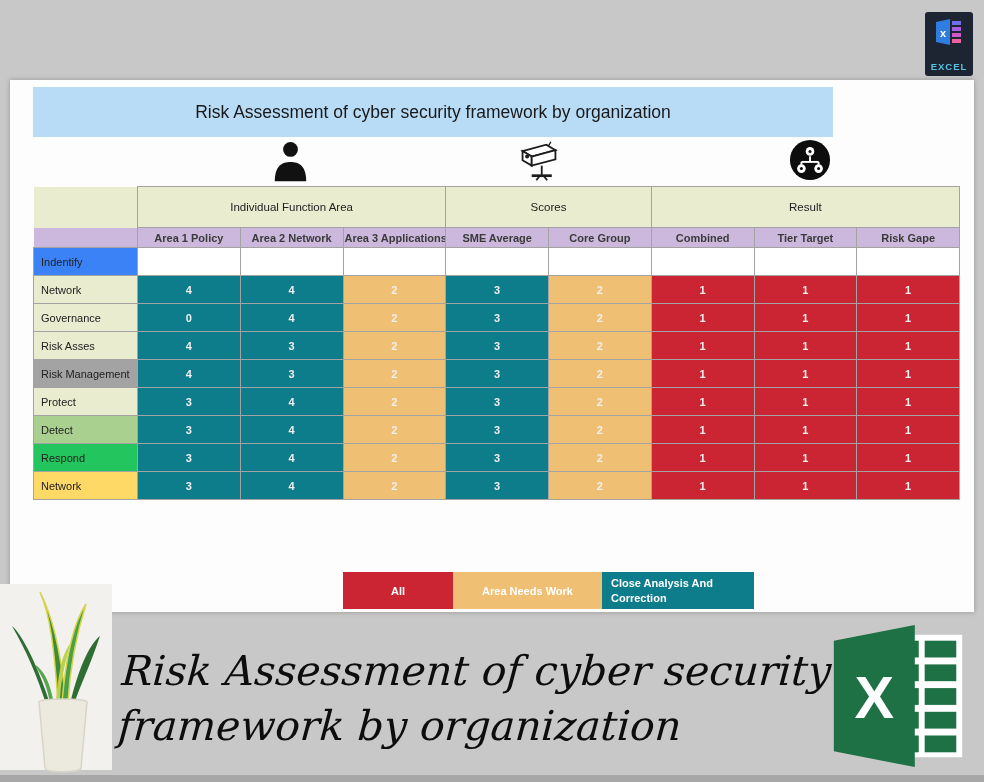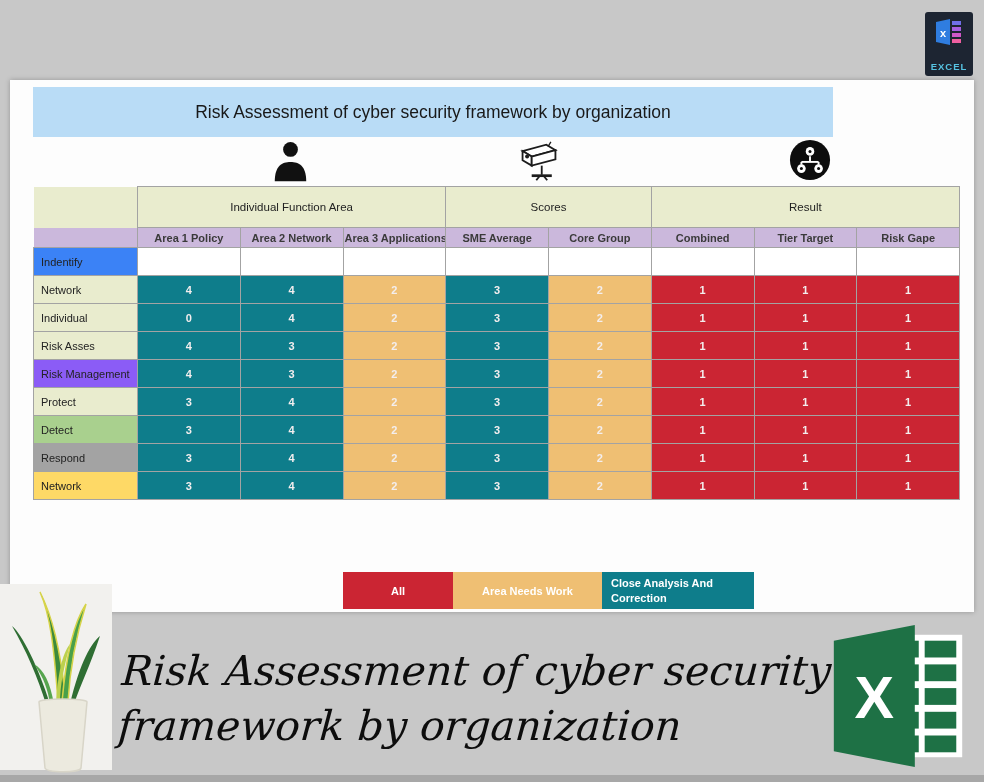--- a/index.html
+++ b/index.html
@@ -191,21 +191,21 @@
             <td class="val" style="background: rgb(14, 125, 139);">4</td>
             <td class="val" style="background: rgb(14, 125, 139);">4</td>
             <td class="val" style="background: rgb(239, 191, 115);">2</td>
             <td class="val" style="background: rgb(14, 125, 139);">3</td>
             <td class="val" style="background: rgb(239, 191, 115);">2</td>
             <td class="val" style="background: rgb(203, 37, 51);">1</td>
             <td class="val" style="background: rgb(203, 37, 51);">1</td>
             <td class="val" style="background: rgb(203, 37, 51);">1</td>
           </tr>
           <tr>
-            <td class="row-label" style="background: rgb(233, 236, 206);">Individual</td>
+            <td class="row-label" style="background: rgb(233, 236, 206);">Governance</td>
             <td class="val" style="background: rgb(14, 125, 139);">0</td>
             <td class="val" style="background: rgb(14, 125, 139);">4</td>
             <td class="val" style="background: rgb(239, 191, 115);">2</td>
             <td class="val" style="background: rgb(14, 125, 139);">3</td>
             <td class="val" style="background: rgb(239, 191, 115);">2</td>
             <td class="val" style="background: rgb(203, 37, 51);">1</td>
             <td class="val" style="background: rgb(203, 37, 51);">1</td>
             <td class="val" style="background: rgb(203, 37, 51);">1</td>
           </tr>
           <tr>
@@ -213,21 +213,21 @@
             <td class="val" style="background: rgb(14, 125, 139);">4</td>
             <td class="val" style="background: rgb(14, 125, 139);">3</td>
             <td class="val" style="background: rgb(239, 191, 115);">2</td>
             <td class="val" style="background: rgb(14, 125, 139);">3</td>
             <td class="val" style="background: rgb(239, 191, 115);">2</td>
             <td class="val" style="background: rgb(203, 37, 51);">1</td>
             <td class="val" style="background: rgb(203, 37, 51);">1</td>
             <td class="val" style="background: rgb(203, 37, 51);">1</td>
           </tr>
           <tr>
-            <td class="row-label" style="background: #8b5cf6;">Risk Management</td>
+            <td class="row-label" style="background: #a3a3a3;">Risk Management</td>
             <td class="val" style="background: rgb(14, 125, 139);">4</td>
             <td class="val" style="background: rgb(14, 125, 139);">3</td>
             <td class="val" style="background: rgb(239, 191, 115);">2</td>
             <td class="val" style="background: rgb(14, 125, 139);">3</td>
             <td class="val" style="background: rgb(239, 191, 115);">2</td>
             <td class="val" style="background: rgb(203, 37, 51);">1</td>
             <td class="val" style="background: rgb(203, 37, 51);">1</td>
             <td class="val" style="background: rgb(203, 37, 51);">1</td>
           </tr>
           <tr>
@@ -246,21 +246,21 @@
             <td class="val" style="background: rgb(14, 125, 139);">3</td>
             <td class="val" style="background: rgb(14, 125, 139);">4</td>
             <td class="val" style="background: rgb(239, 191, 115);">2</td>
             <td class="val" style="background: rgb(14, 125, 139);">3</td>
             <td class="val" style="background: rgb(239, 191, 115);">2</td>
             <td class="val" style="background: rgb(203, 37, 51);">1</td>
             <td class="val" style="background: rgb(203, 37, 51);">1</td>
             <td class="val" style="background: rgb(203, 37, 51);">1</td>
           </tr>
           <tr>
-            <td class="row-label" style="background: #a3a3a3;">Respond</td>
+            <td class="row-label" style="background: #22c55e;">Respond</td>
             <td class="val" style="background: rgb(14, 125, 139);">3</td>
             <td class="val" style="background: rgb(14, 125, 139);">4</td>
             <td class="val" style="background: rgb(239, 191, 115);">2</td>
             <td class="val" style="background: rgb(14, 125, 139);">3</td>
             <td class="val" style="background: rgb(239, 191, 115);">2</td>
             <td class="val" style="background: rgb(203, 37, 51);">1</td>
             <td class="val" style="background: rgb(203, 37, 51);">1</td>
             <td class="val" style="background: rgb(203, 37, 51);">1</td>
           </tr>
           <tr>

